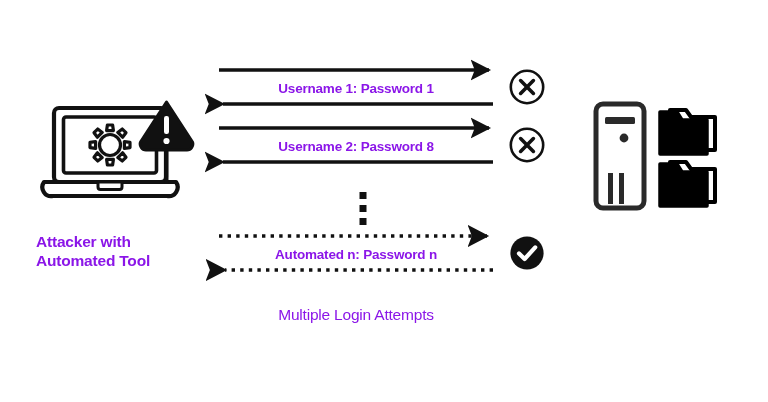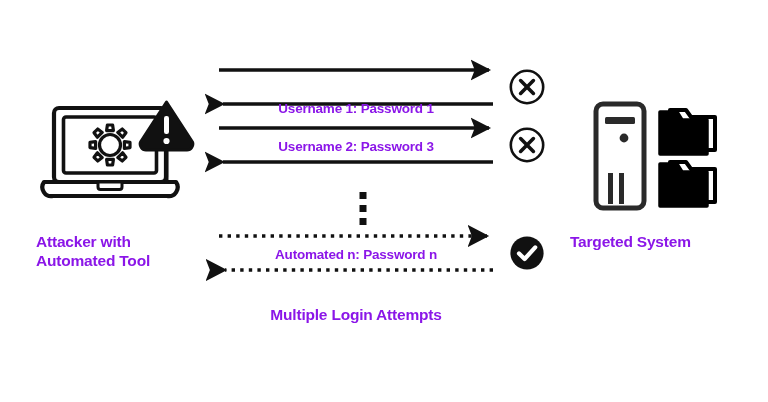--- a/index.html
+++ b/index.html
@@ -76,30 +76,30 @@
   
   .flow-label {
     font-family: "Liberation Sans", sans-serif;
     font-weight: bold;
     font-size: 13.5px;
     color: #8B16E8;
     text-align: center;
     letter-spacing: -0.2px;
     white-space: nowrap;
   }
-  #flow-label-1 { left: 218px; top: 81px; width: 276px; margin-top: 20px; }
+  #flow-label-1 { left: 218px; top: 81px; width: 276px; }
   #flow-label-2 { left: 218px; top: 139px; width: 276px; }
   #flow-label-n { left: 218px; top: 247px; width: 276px; }
 
   #caption {
     left: 218px;
     top: 306px;
     width: 276px;
     font-family: "Liberation Sans", sans-serif;
-    font-weight: bold;
+    font-weight: normal;
     font-size: 15.5px;
     color: #8B16E8;
     text-align: center;
     letter-spacing: -0.2px;
     white-space: nowrap;
   }
 
   
   #arrows-layer {
     left: 0;
@@ -170,21 +170,20 @@
       <g>
         <path d="M 92 10 L 108 10 L 113 17 L 137 17 L 137 50 L 92 50 Z" fill="#ffffff" stroke="#000000" stroke-width="4" stroke-linejoin="round"></path>
         <path d="M 82 12 L 99 12 L 104 20 L 129 20 L 129 54 L 82 54 Z" fill="#000000" stroke="#000000" stroke-width="3.5" stroke-linejoin="round"></path>
       </g>
 
       <g>
         <path d="M 92 62 L 108 62 L 113 69 L 137 69 L 137 102 L 92 102 Z" fill="#ffffff" stroke="#000000" stroke-width="4" stroke-linejoin="round"></path>
         <path d="M 82 64 L 99 64 L 104 72 L 129 72 L 129 106 L 82 106 Z" fill="#000000" stroke="#000000" stroke-width="3.5" stroke-linejoin="round"></path>
       </g>
     </svg>
-    <div class="node-label" id="target-label">Targeted System</div>
   </div>
 
   <svg class="abs" id="arrows-layer" viewBox="0 0 768 402" xmlns="http://www.w3.org/2000/svg">
     <defs>
       <marker id="ah-right" markerWidth="7" markerHeight="7" refX="5.4" refY="3.5" orient="auto" markerUnits="strokeWidth">
         <path d="M 0 0.4 L 6 3.5 L 0 6.6 L 1.2 3.5 Z" fill="#111111"></path>
       </marker>
       <marker id="ah-left" markerWidth="7" markerHeight="7" refX="1.6" refY="3.5" orient="auto" markerUnits="strokeWidth">
         <path d="M 7 0.4 L 1 3.5 L 7 6.6 L 5.8 3.5 Z" fill="#111111"></path>
       </marker>
@@ -197,21 +196,21 @@
     <line x1="219" y1="128" x2="489" y2="128" stroke="#111111" stroke-width="3.4" marker-end="url(#ah-right)"></line>
 
     <line x1="493" y1="162" x2="223" y2="162" stroke="#111111" stroke-width="3.4" marker-end="url(#ah-left)"></line>
 
     <line x1="219" y1="236" x2="487" y2="236" stroke="#111111" stroke-width="3.6" stroke-dasharray="3.4 5.2" stroke-linecap="butt" marker-end="url(#ah-right)"></line>
 
     <line x1="493" y1="270" x2="225" y2="270" stroke="#111111" stroke-width="3.6" stroke-dasharray="3.4 5.2" stroke-linecap="butt" marker-end="url(#ah-left)"></line>
   </svg>
 
   <div class="abs flow-label" id="flow-label-1">Username 1: Password 1</div>
-  <div class="abs flow-label" id="flow-label-2">Username 2: Password 3</div>
+  <div class="abs flow-label" id="flow-label-2">Username 2: Password 8</div>
   <div class="abs flow-label" id="flow-label-n">Automated n: Password n</div>
 
   <svg class="abs" id="ellipsis-vertical" viewBox="0 0 12 34" xmlns="http://www.w3.org/2000/svg">
     <rect x="2.5" y="0" width="7" height="7" fill="#111111"></rect>
     <rect x="2.5" y="13" width="7" height="7" fill="#111111"></rect>
     <rect x="2.5" y="26" width="7" height="7" fill="#111111"></rect>
   </svg>
 
   <svg class="abs status-mark" id="status-fail-1" viewBox="0 0 38 38" xmlns="http://www.w3.org/2000/svg">
     <circle cx="19" cy="19" r="16.2" fill="#ffffff" stroke="#111111" stroke-width="2.6"></circle>

